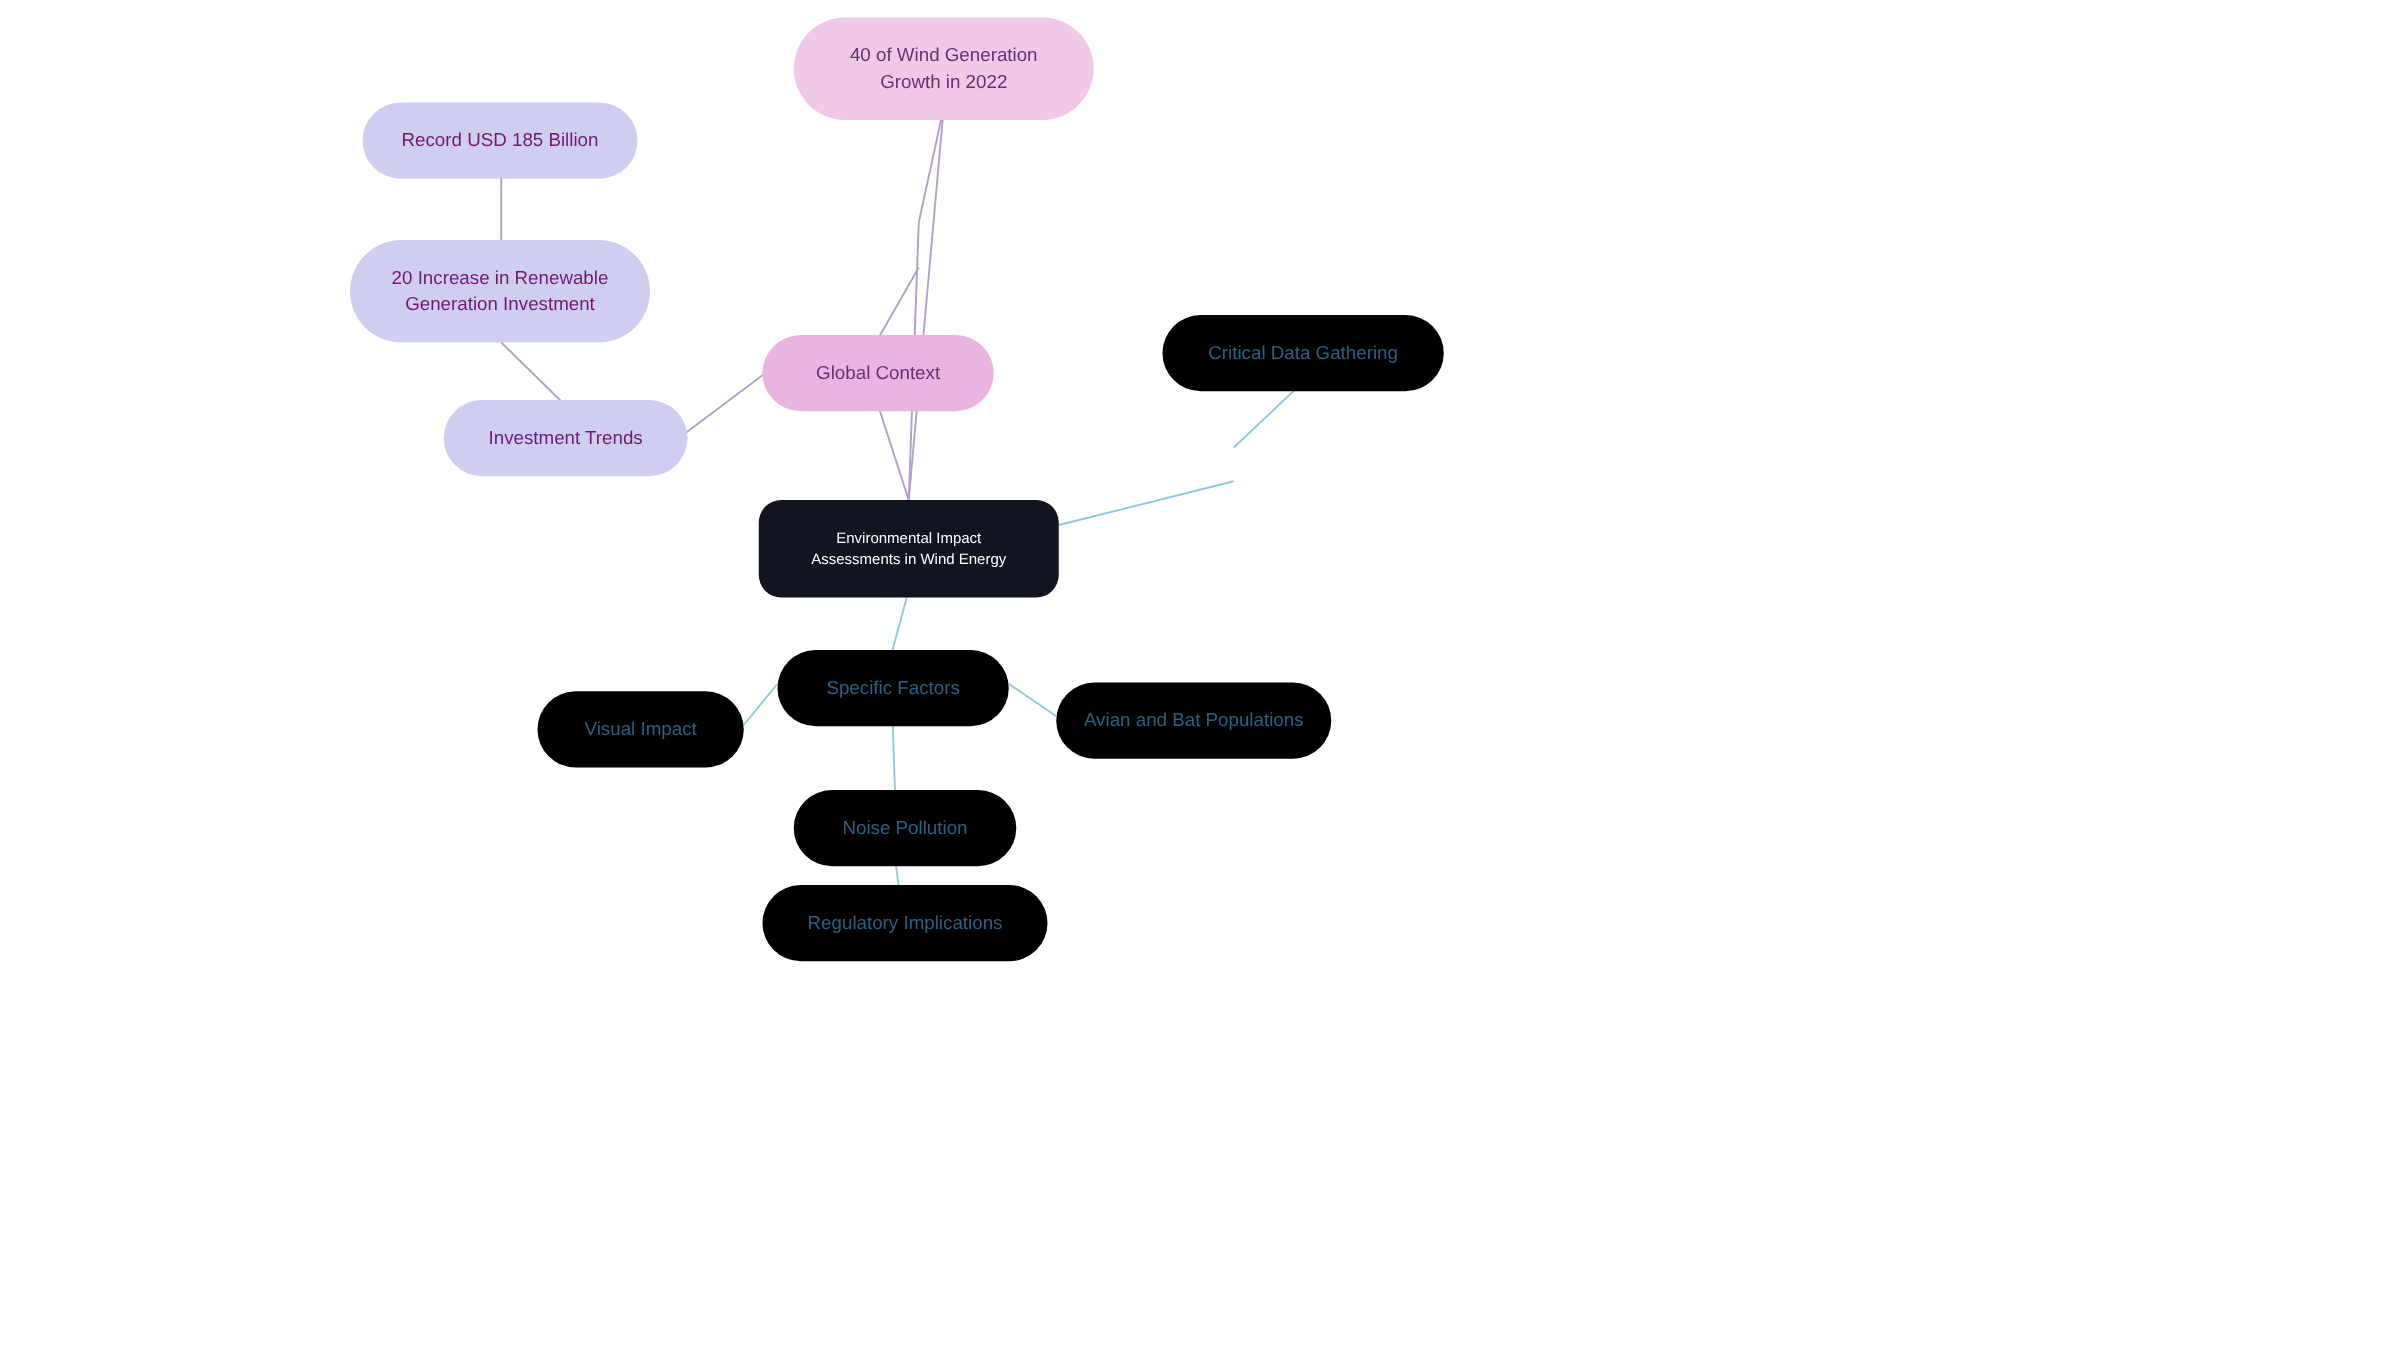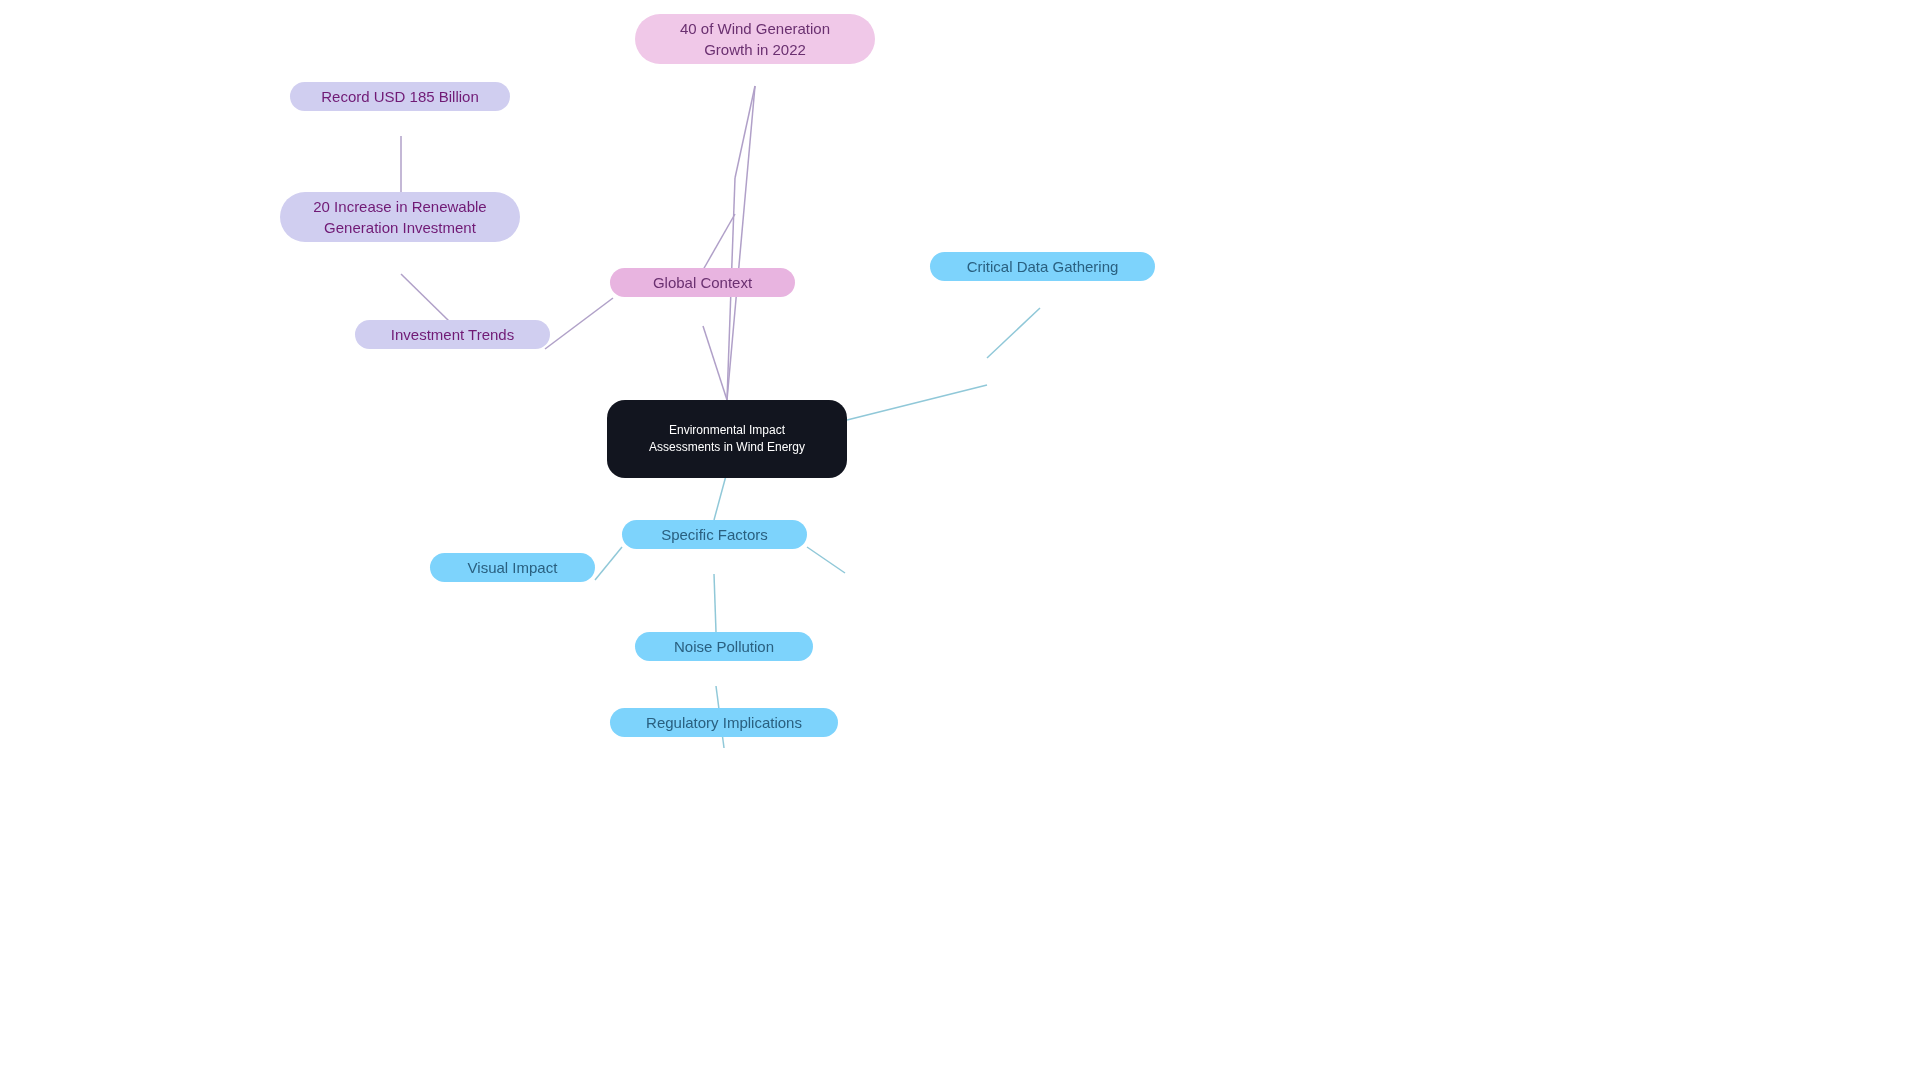--- a/index.html
+++ b/index.html
@@ -23,21 +23,21 @@
       height: 1083px;
       pointer-events: none;
     }
     .node {
       position: absolute;
       border-radius: 50px;
       display: flex;
       align-items: center;
       justify-content: center;
       text-align: center;
-      padding: 4px 22px;
+      padding: 20px 22px;
       font-size: 15px;
       line-height: 1.4;
       cursor: pointer;
       white-space: normal;
     }
     .node-center {
       background: #12151f;
       color: #ffffff;
       font-size: 12px;
       font-weight: 500;
@@ -52,21 +52,21 @@
     }
     .node-pink-medium {
       background: #e8b4e0;
       color: #6a3070;
     }
     .node-lavender {
       background: #d0cef0;
       color: #701a75;
     }
     .node-blue-light {
-      background: #7dd3fc;
+      background: #000000;
       color: #2a6080;
     }
   </style>
 </head>
 <body>
 
 <div class="mind-map">
   <svg class="connections">
 
     <line x1="727" y1="400" x2="755" y2="86" stroke="#b0a0c8" stroke-width="1.5"></line>
@@ -113,17 +113,18 @@
 
   <div class="node node-lavender" style="left: 290px; top: 82px; width: 220px;">Record USD 185 Billion</div>
 
 
   <div class="node node-blue-light" style="left: 930px; top: 252px; width: 225px;">Critical Data Gathering</div>
 
   <div class="node node-blue-light" style="left: 622px; top: 520px; width: 185px;">Specific Factors</div>
 
   <div class="node node-blue-light" style="left: 430px; top: 553px; width: 165px;">Visual Impact</div>
 
+  <div class="node node-blue-light" style="left: 845px; top: 546px; width: 220px;">Avian and Bat Populations</div>
 
   <div class="node node-blue-light" style="left: 635px; top: 632px; width: 178px;">Noise Pollution</div>
 
   <div class="node node-blue-light" style="left: 610px; top: 708px; width: 228px;">Regulatory Implications</div>
 </div>
 
 </body></html>

